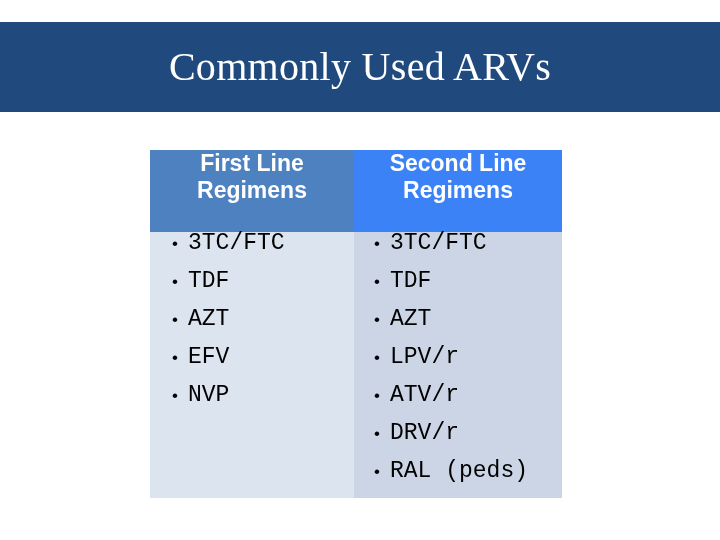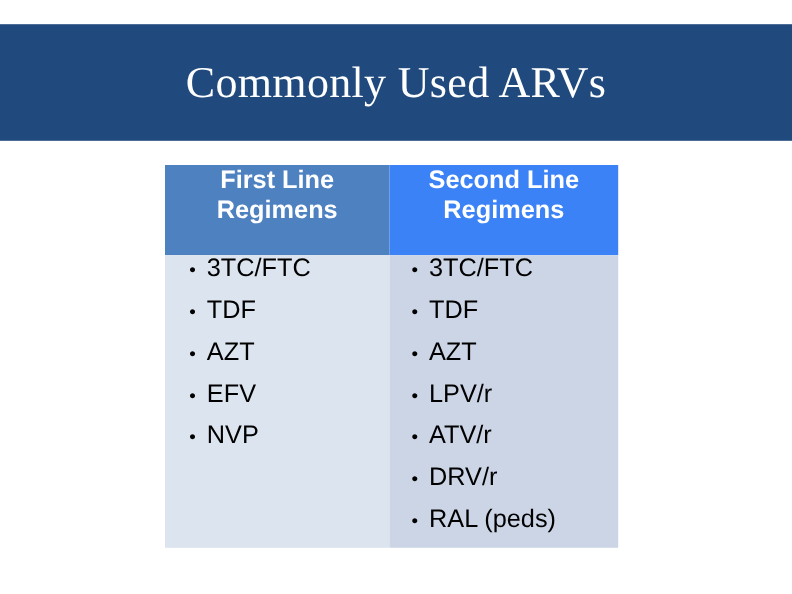--- a/index.html
+++ b/index.html
@@ -15,21 +15,21 @@
     overflow: hidden;
     position: relative;
   }
 
   
   .title-banner {
     position: absolute;
     left: 0;
     top: 22px;
     width: 720px;
-    height: 106px;
+    height: 90px;
     background: #204A7D;
     display: flex;
     align-items: center;
     justify-content: center;
   }
   .title-text {
     font-family: "Liberation Serif", "DejaVu Serif", serif;
     font-size: 40px;
     line-height: 1;
     color: #FFFFFF;
@@ -97,20 +97,21 @@
   .bullet {
     flex: 0 0 auto;
     font-size: 17px;
     line-height: 1;
     color: #000000;
     width: 16px;
   }
   .item-label {
     flex: 0 0 auto;
     white-space: nowrap;
+    font-family: Liberation Mono, monospace;
   }
   .body-second .item-list li { padding-left: 20px; }
 </style>
 </head>
 <body>
 
 <div class="title-banner">
   <div class="title-text">Commonly Used ARVs</div>
 </div>
 

